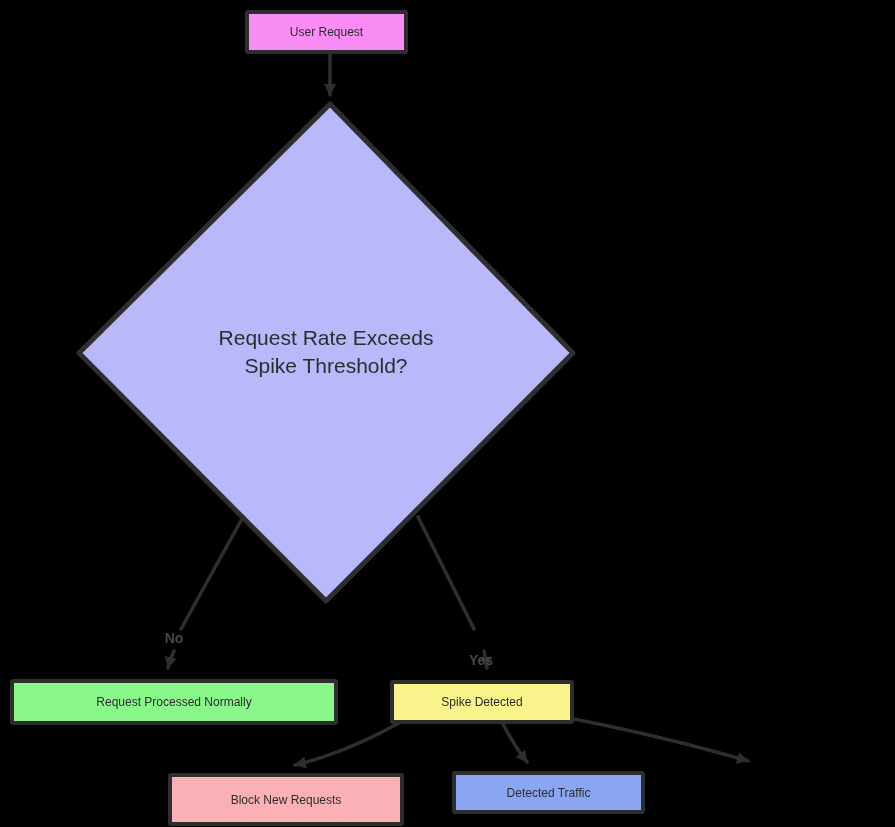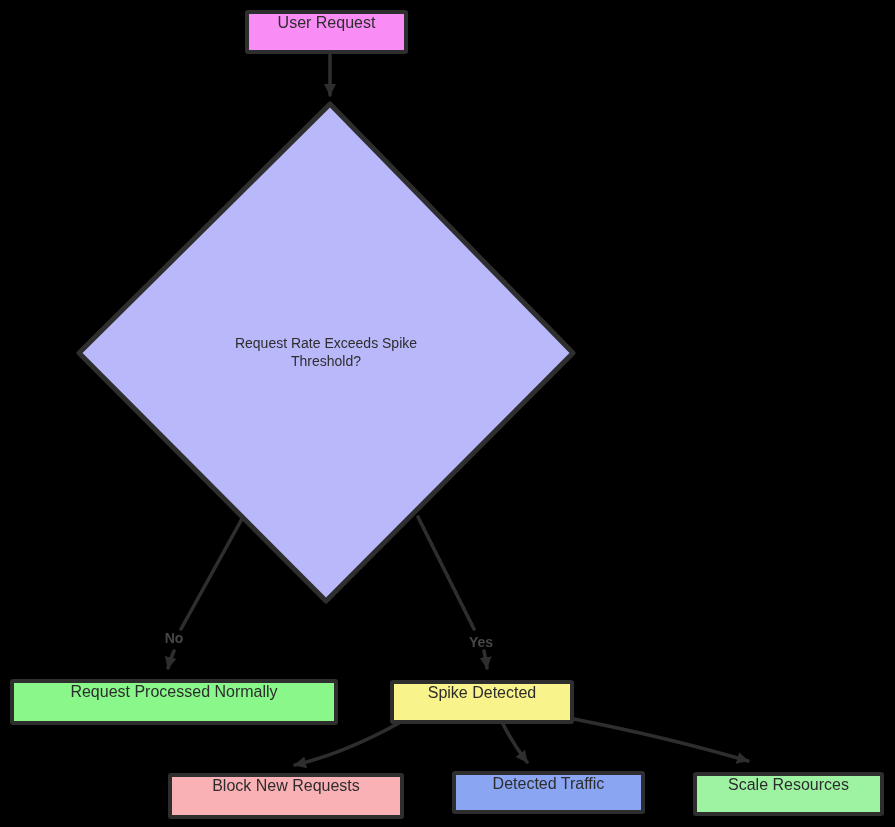--- a/index.html
+++ b/index.html
@@ -17,42 +17,43 @@
     position: absolute;
     left: 0;
     top: 0;
   }
   .node {
     position: absolute;
     box-sizing: border-box;
     border: 4px solid #2e2e2e;
     border-radius: 3px;
     display: flex;
+    align-items: center;
     justify-content: center;
-    font-size: 16px;
+    font-size: 12px;
     white-space: nowrap;
   }
   .diamond-label {
     position: absolute;
     left: 326px;
     top: 352px;
     transform: translate(-50%, -50%);
     width: 232px;
     text-align: center;
-    font-size: 14px;
+    font-size: 21px;
     line-height: 1.32;
   }
   .edge-label {
     position: absolute;
     transform: translateX(-50%);
     font-size: 14px;
     font-weight: 600;
   }
   #label-no  { left: 174px; top: 630px; }
-  #label-yes { left: 481px; top: 634px; }
+  #label-yes { left: 481px; top: 652px; }
 </style>
 </head>
 <body>
 
 <div id="canvas" style="background: rgb(0, 0, 0);">
 
   <svg id="edge-svg" width="895" height="827">
     <defs>
       <marker id="arrow" markerUnits="userSpaceOnUse" markerWidth="14" markerHeight="13" refX="11" refY="6" orient="auto">
         <path d="M0,0 L12,6 L0,12 Z" fill="#2e2e2e"></path>
@@ -82,29 +83,26 @@
   <div class="diamond-label" style="color: rgb(45, 45, 45);">Request Rate Exceeds Spike Threshold?</div>
 
   <div class="node" style="left: 390px; top: 680px; width: 184px; height: 44px; background: rgb(248, 243, 138); border-color: rgb(46, 46, 46); color: rgb(45, 45, 45);">
     <span>Spike Detected</span>
   </div>
 
   <div class="node" style="left: 10px; top: 679px; width: 328px; height: 46px; background: rgb(138, 247, 138); border-color: rgb(46, 46, 46); color: rgb(45, 45, 45);">
     <span>Request Processed Normally</span>
   </div>
 
-  <div class="node" style="left: 168px; top: 773px; width: 236px; height: 46px; background: rgb(249, 177, 182); border-color: rgb(46, 46, 46); color: rgb(45, 45, 45);">
+  <div class="node" style="left: 168px; top: 773px; width: 236px; height: 53px; background: rgb(249, 177, 182); border-color: rgb(46, 46, 46); color: rgb(45, 45, 45);">
     <span>Block New Requests</span>
   </div>
 
   <div class="node" style="left: 452px; top: 771px; width: 193px; height: 43px; background: rgb(138, 166, 242); border-color: rgb(46, 46, 46); color: rgb(45, 45, 45);">
     <span>Detected Traffic</span>
   </div>
 
-  <div class="node" style="left: 693px; top: 772px; width: 191px; height: 44px; background: rgb(158, 243, 163); border-color: rgb(46, 46, 46); color: rgb(45, 45, 45);">
-    <span>Scale Resources</span>
-  </div>
 
   <div class="edge-label" id="label-no" style="color: rgb(71, 71, 71);">No</div>
 
   <div class="edge-label" id="label-yes" style="color: rgb(71, 71, 71);">Yes</div>
 
 </div>
 
 </body></html>

